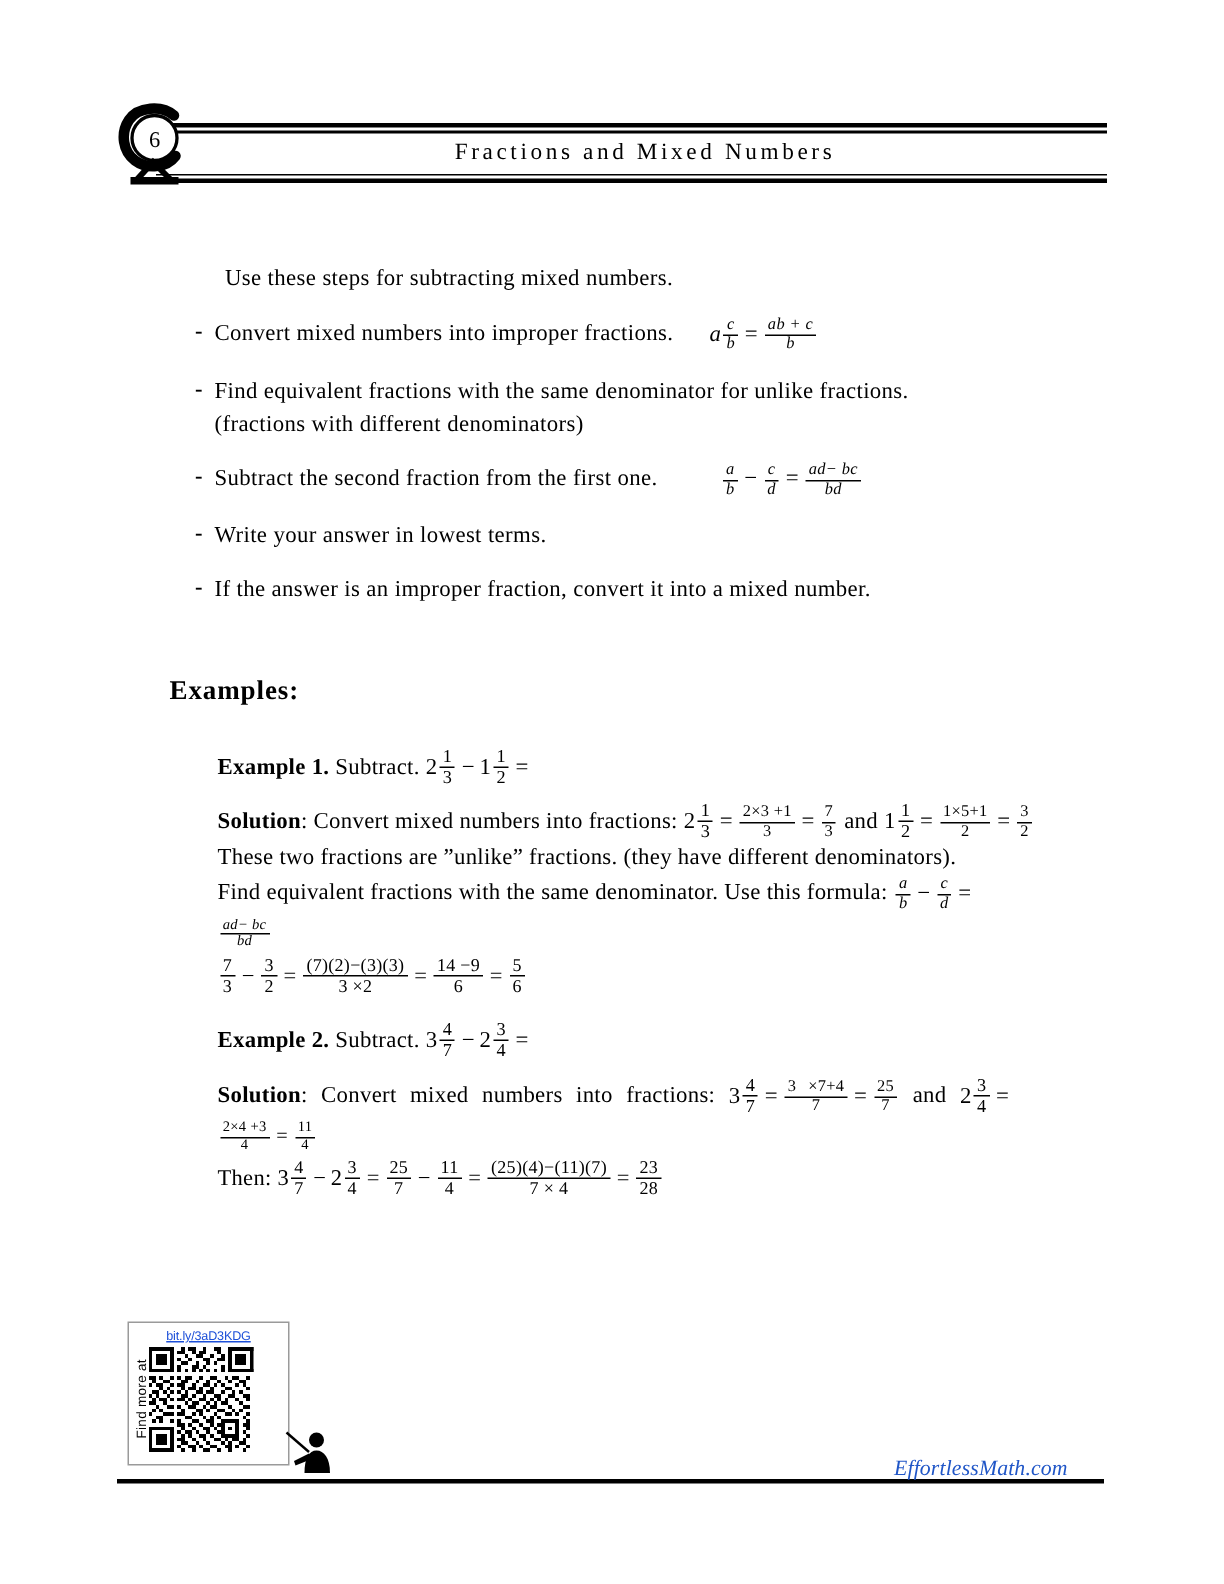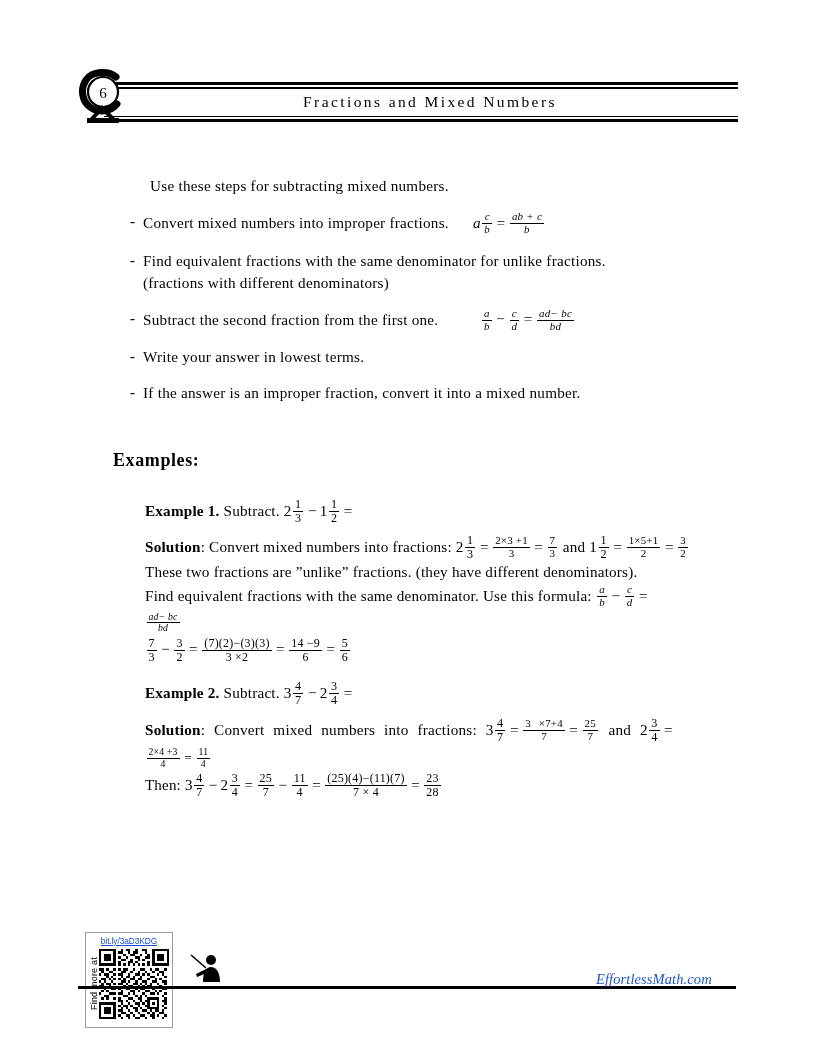--- a/index.html
+++ b/index.html
@@ -190,22 +190,22 @@
   }
   .mathline {
     font-size: 13.5px;
     margin-top: 3px;
   }
 
   
   .qr-box {
     position: absolute;
     left: 85px;
-    top: 932px;
-    width: 88px;
+    top: 881px;
+    width: 108px;
     height: 96px;
     border: 1px solid #9a9a9a;
     background: #fff;
     box-sizing: border-box;
   }
   .qr-link {
     text-align: center;
     font-family: "Liberation Sans", sans-serif;
     font-size: 8.4px;
     color: #1c4fd8;

